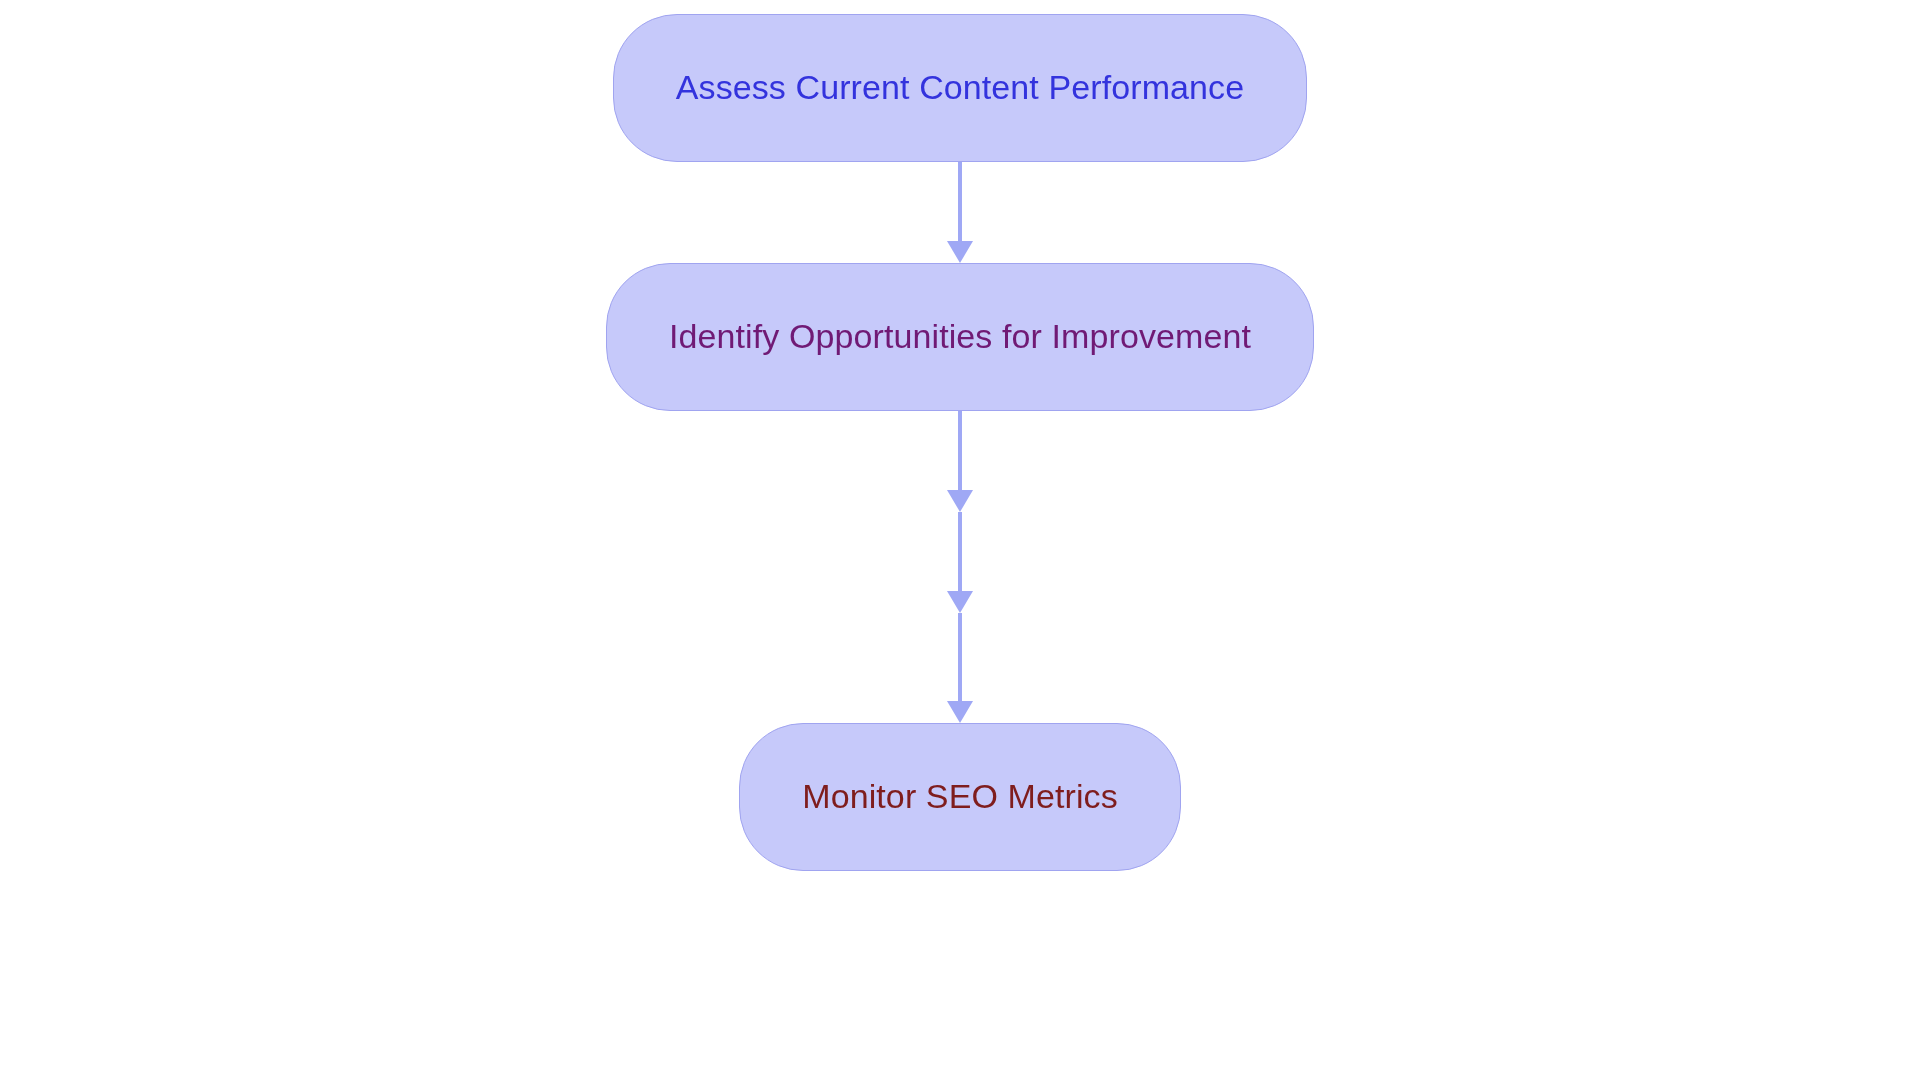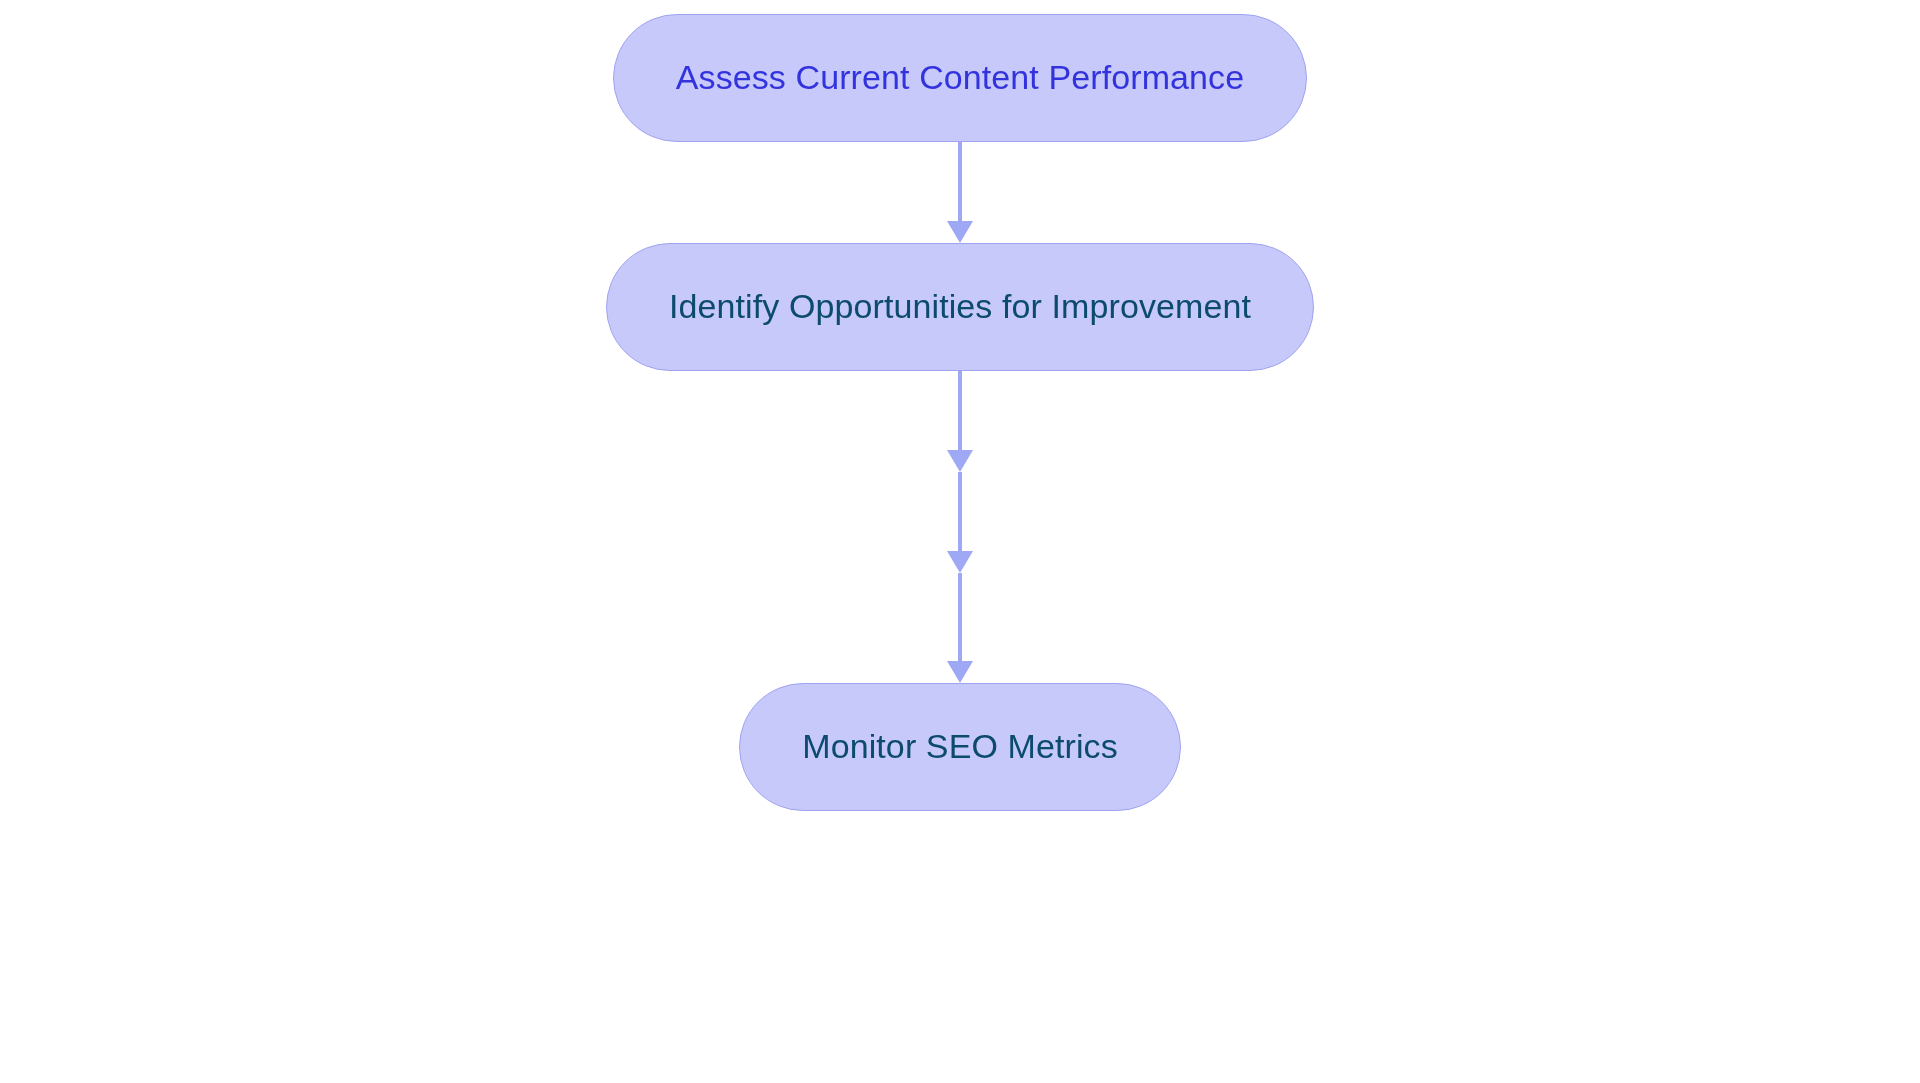--- a/index.html
+++ b/index.html
@@ -30,21 +30,21 @@
     height: 1083px;
     display: flex;
     flex-direction: column;
     align-items: center;
     justify-content: flex-start;
   }
 
   
   .flow-node {
     box-sizing: border-box;
-    height: 128px;
+    height: 148px;
     display: flex;
     align-items: center;
     justify-content: center;
     background: #c6c9fa;
     border: 1.6px solid #a0a4f0;
     border-radius: 64px;
     padding: 0 62px;
     flex: 0 0 auto;
   }
 
@@ -101,38 +101,38 @@
     <div class="flow-node" style="background: rgb(198, 201, 250); border-color: rgb(160, 164, 240);">
       <span class="flow-node-label" style="color: rgb(51, 51, 221);">Assess Current Content Performance</span>
     </div>
 
     <div class="flow-connector gap-1">
       <div class="connector-line" style="background: rgb(159, 168, 245);"></div>
       <div class="connector-head" style="border-top-color: rgb(159, 168, 245);"></div>
     </div>
 
     <div class="flow-node" style="background: rgb(198, 201, 250); border-color: rgb(160, 164, 240);">
-      <span class="flow-node-label" style="color: #0c4a6e;">Identify Opportunities for Improvement</span>
+      <span class="flow-node-label" style="color: #701a75;">Identify Opportunities for Improvement</span>
     </div>
 
     <div class="flow-connector gap-2">
       <div class="connector-line" style="background: rgb(159, 168, 245);"></div>
       <div class="connector-head" style="border-top-color: rgb(159, 168, 245);"></div>
     </div>
 
 
     <div class="flow-connector gap-3">
       <div class="connector-line" style="background: rgb(159, 168, 245);"></div>
       <div class="connector-head" style="border-top-color: rgb(159, 168, 245);"></div>
     </div>
 
 
     <div class="flow-connector gap-4">
       <div class="connector-line" style="background: rgb(159, 168, 245);"></div>
       <div class="connector-head" style="border-top-color: rgb(159, 168, 245);"></div>
     </div>
 
     <div class="flow-node" style="background: rgb(198, 201, 250); border-color: rgb(160, 164, 240);">
-      <span class="flow-node-label" style="color: #0c4a6e;">Monitor SEO Metrics</span>
+      <span class="flow-node-label" style="color: #7f1d1d;">Monitor SEO Metrics</span>
     </div>
 
   </div>
 </div>
 
 </body></html>

